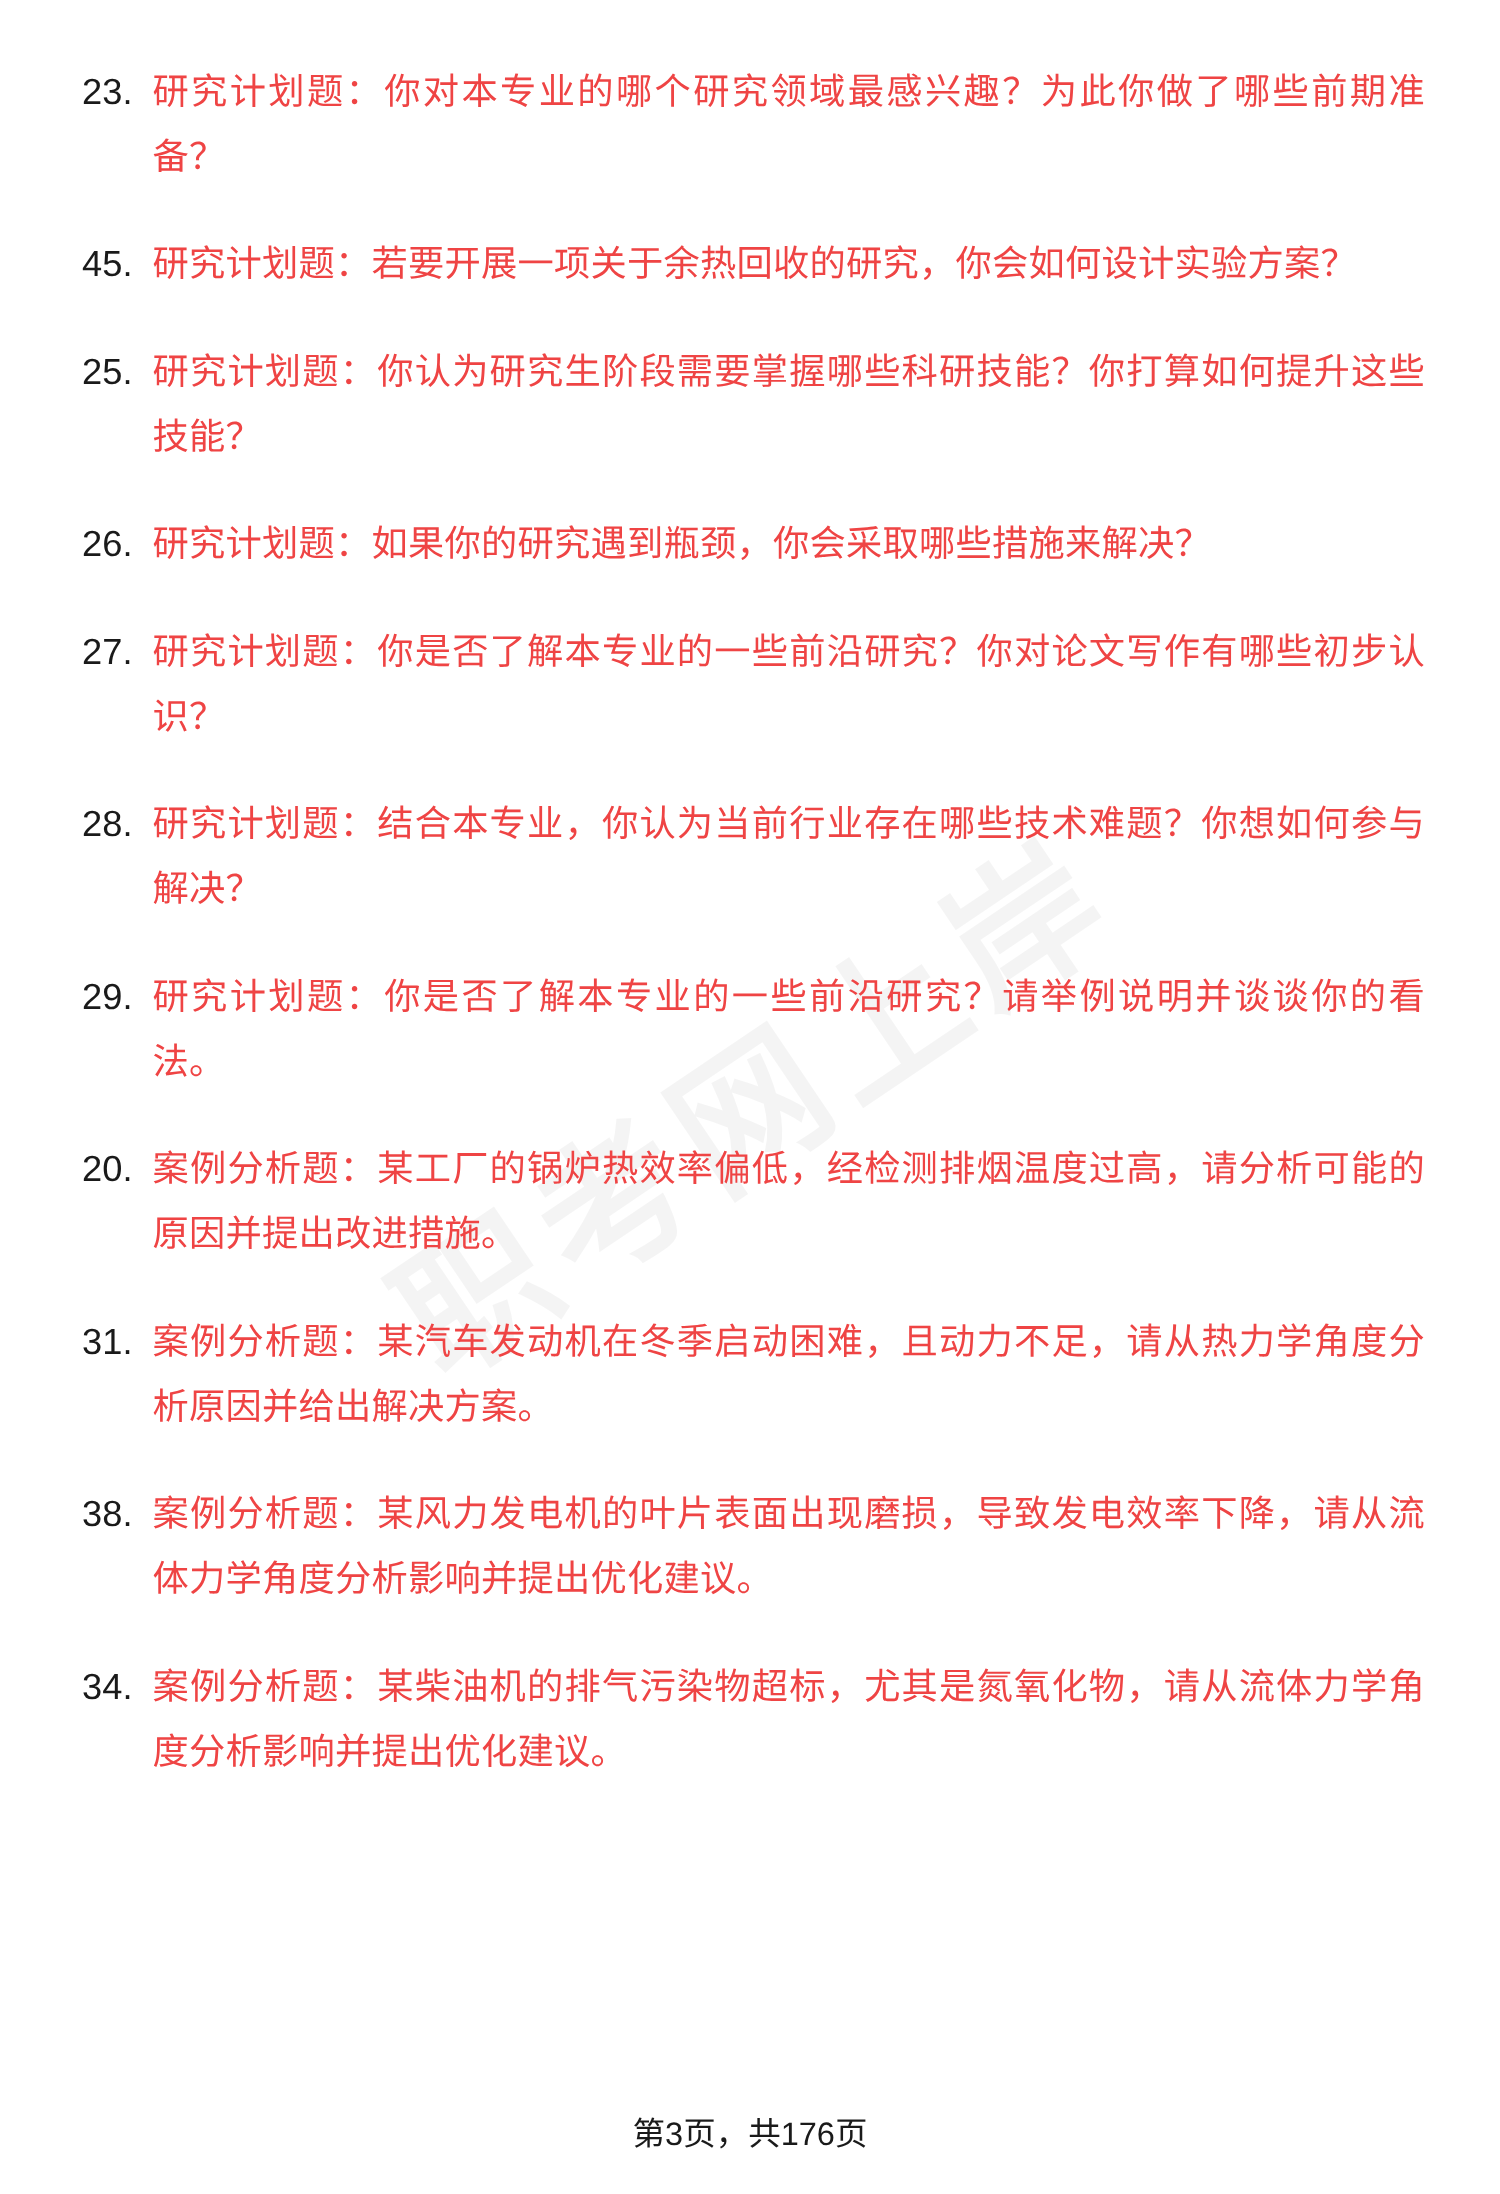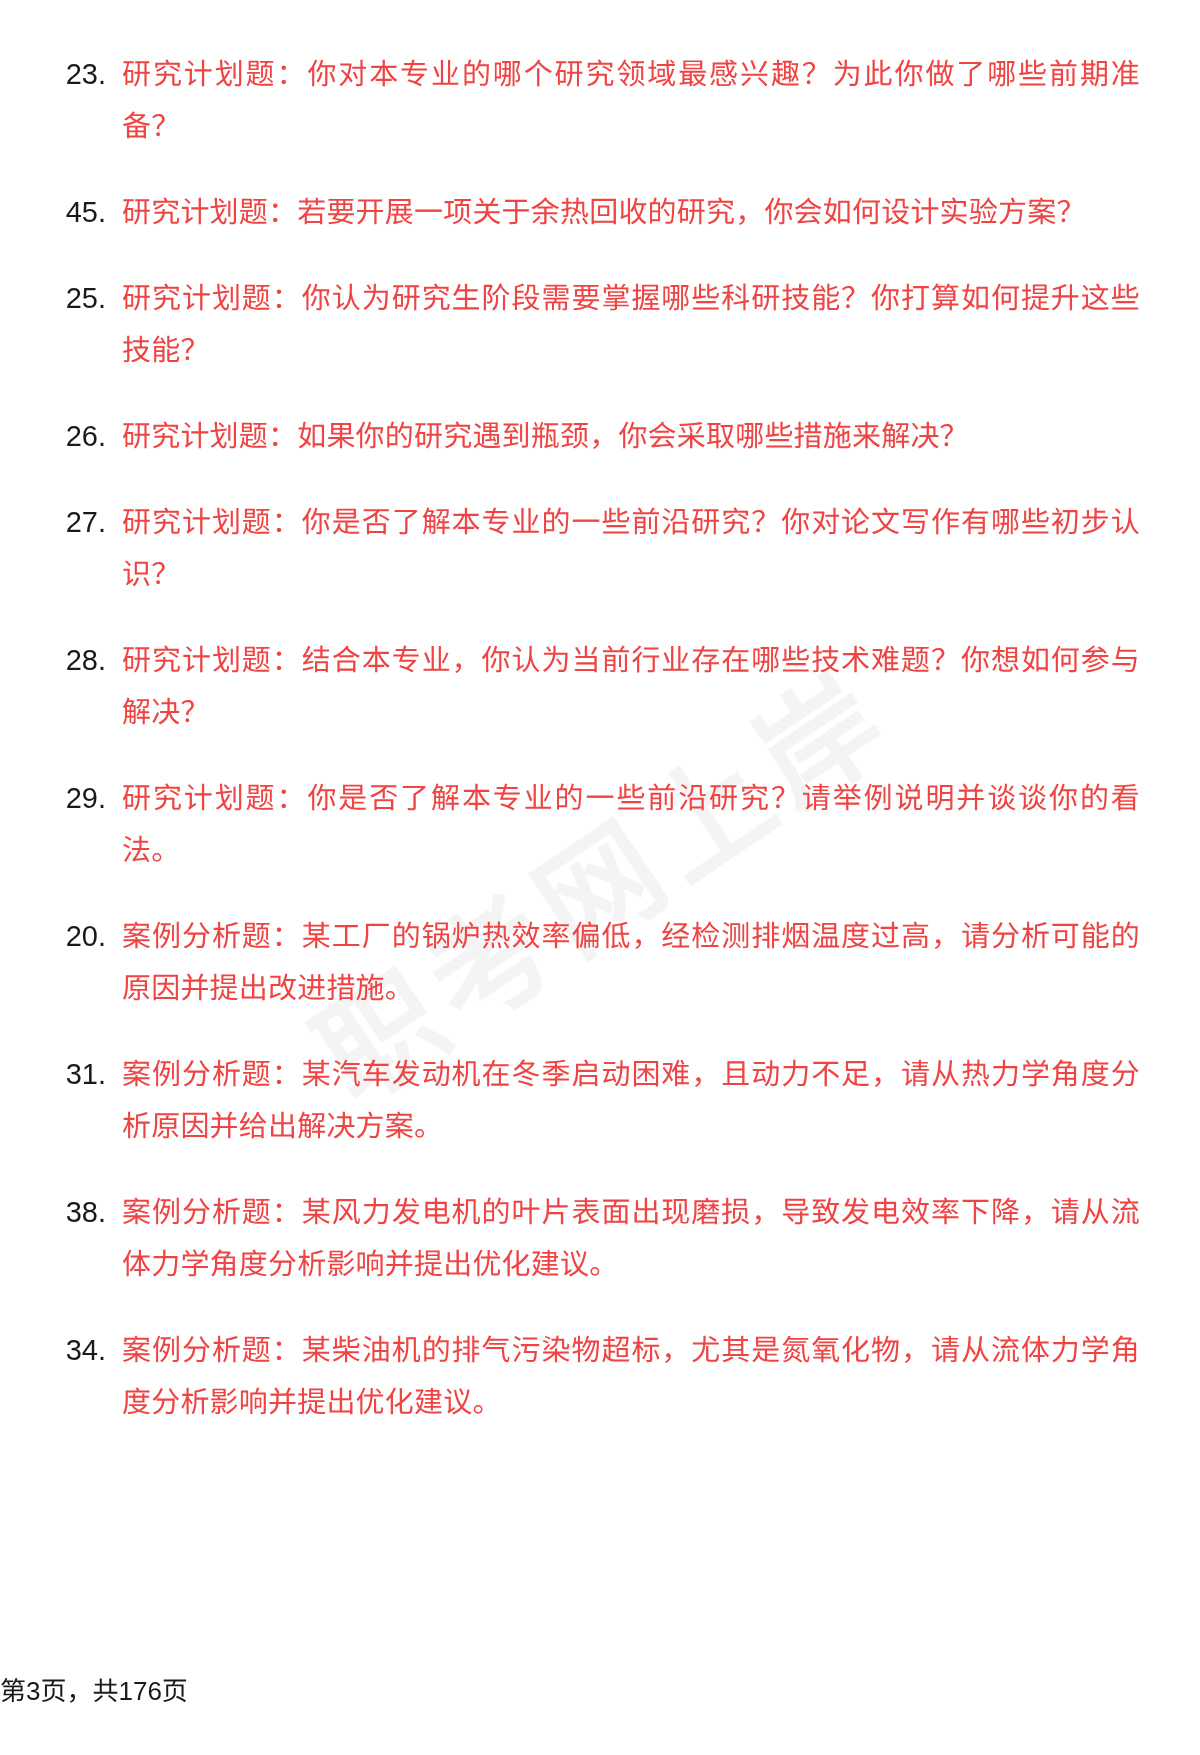--- a/index.html
+++ b/index.html
@@ -63,22 +63,23 @@
     font-size: 29px;
     line-height: 52px;
     color: #ef4444;
     text-align: justify;
     text-justify: inter-ideograph;
     letter-spacing: 0.2px;
   }
   .footer {
     position: absolute;
     left: 0;
-    bottom: 48px;
+    bottom: 32px;
     width: 1200px;
+    text-align: center;
     font-size: 26px;
     color: #1a1a1a;
     z-index: 1;
   }
 </style>
 </head>
 <body>
 
 <div class="page">
 

